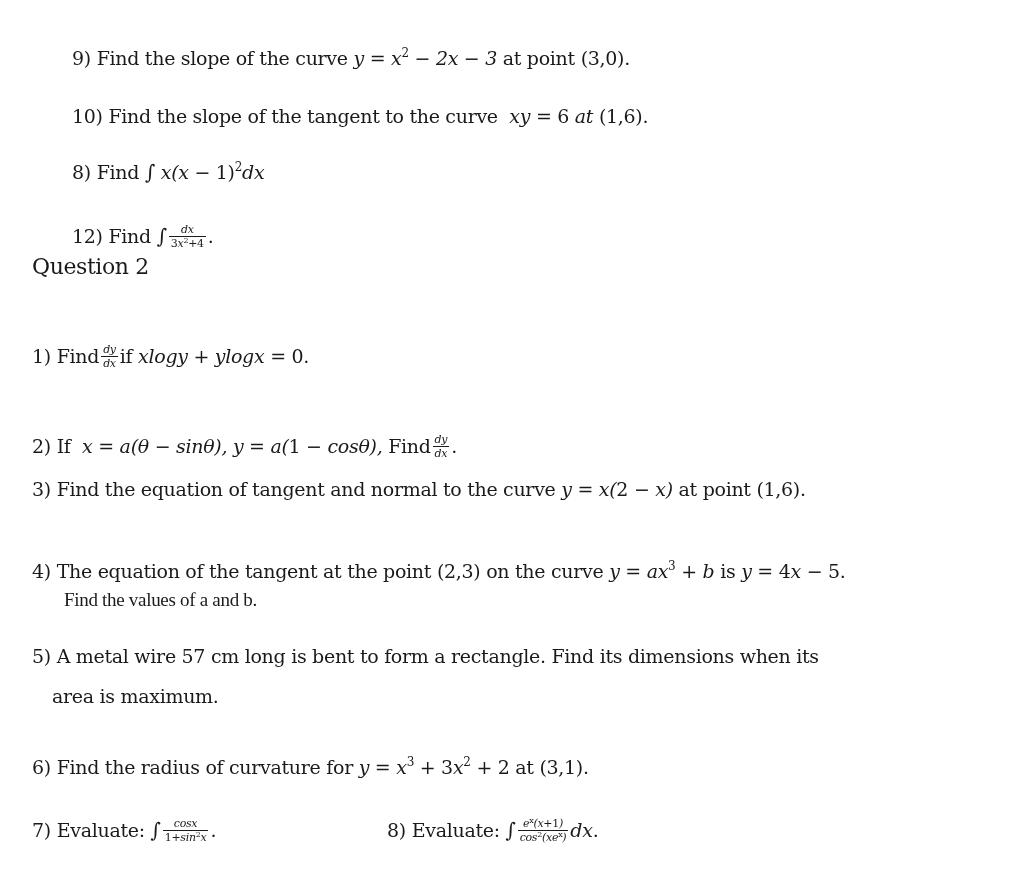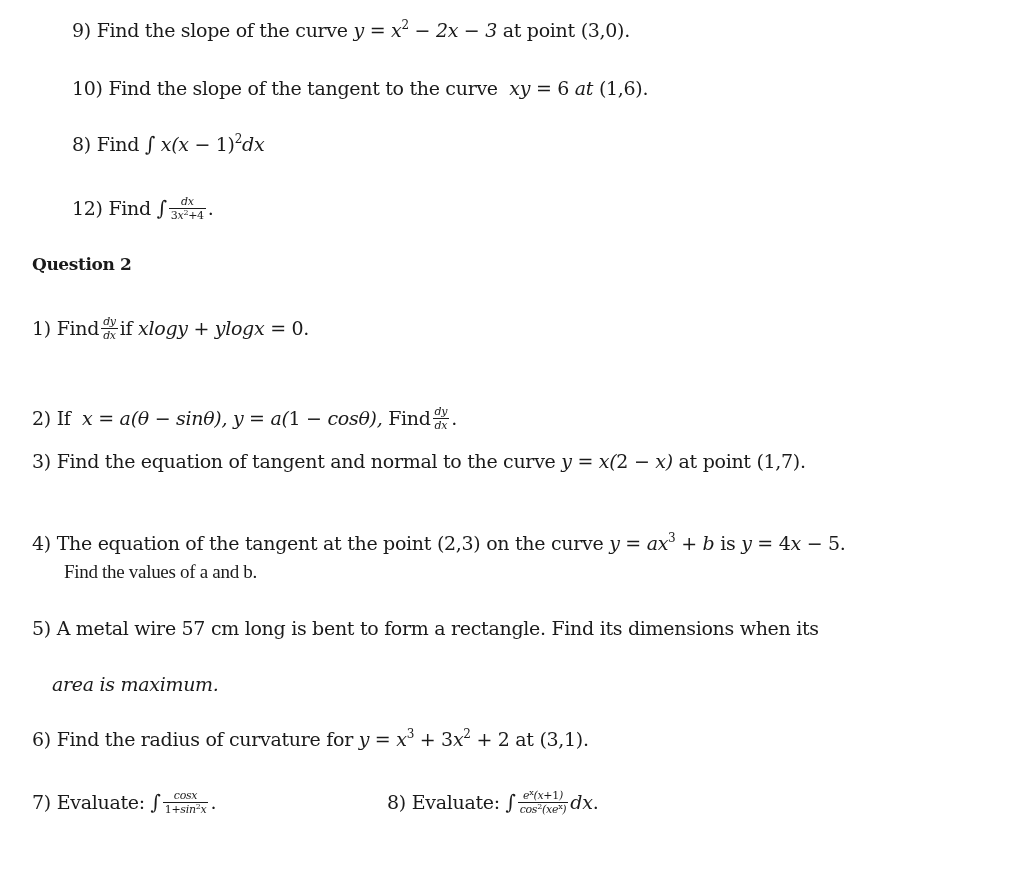--- a/index.html
+++ b/index.html
@@ -6,29 +6,30 @@
   body {
     width: 1024px; height: 875px; position: relative; overflow: hidden;
     font-family: "DejaVu Serif", "Liberation Serif", serif;
     color: #1a1a1a;
   }
   .line {
     position: absolute; white-space: nowrap;
     font-size: 19px; line-height: 24px;
     font-family: "DejaVu Serif", serif;
     letter-spacing: -0.3px;
+    margin-top: 28px;
   }
   .m { font-style: italic; font-family: "DejaVu Serif", serif; }
   .up { font-style: normal; }
   sup { font-size: 12px; vertical-align: 8px; line-height: 0; }
   .frac { display: inline-block; vertical-align: middle; text-align: center; margin: 0 2px; position: relative; top: -2px; }
   .frac .num, .frac .den { display: block; font-size: 11px; line-height: 13px; padding: 0 2px; }
   .frac .num { border-bottom: 1.3px solid #1a1a1a; }
   .int { font-size: 20px; font-style: normal; }
-  .heading { position: absolute; font-family: "DejaVu Serif", serif; font-weight: bold; font-size: 17px; letter-spacing: -0.4px; }
+  .heading { position: absolute; font-family: "DejaVu Serif", serif; font-weight: normal; font-size: 22px; letter-spacing: -0.4px; }
 </style>
 </head>
 <body>
 
 <div class="line" style="left:72px; top:18px;">
   <span>9)</span>
   <span>Find the slope of the curve</span>
   <span class="m">y = x<sup class="up">2</sup> − 2x − 3</span>
   <span>at point (3,0).</span>
 </div>
@@ -63,37 +64,37 @@
   <span>2)</span>
   <span>If</span>
   <span class="m">&nbsp;x = a(θ − sinθ), y = a(<span class="up">1</span> − cosθ),</span>
   <span>Find</span><span class="frac m"><span class="num">dy</span><span class="den">dx</span></span>.
 </div>
 
 <div class="line" style="left:32px; top:449px;">
   <span>3)</span>
   <span>Find the equation of tangent and normal to the curve</span>
   <span class="m">y = x(<span class="up">2</span> − x)</span>
-  <span>at point (1,7).</span>
+  <span>at point (1,6).</span>
 </div>
 
 <div class="line" style="left:32px; top:531px;">
   <span>4)</span>
   <span>The equation of the tangent at the point (2,3) on the curve</span>
   <span class="m">y = ax<sup class="up">3</sup> + b</span>
   <span>is</span>
   <span class="m">y = <span class="up">4</span>x − <span class="up">5.</span></span>
 </div>
 <div class="line" style="left:64px; top:560px;font-family:Liberation Serif, serif;">Find the values of a and b.</div>
 
 <div class="line" style="left:32px; top:616px;">
   <span>5)</span>
   <span>A metal wire 57 cm long is bent to form a rectangle. Find its dimensions when its</span>
 </div>
-<div class="line" style="left:52px; top:672px;font-style:italic;">area is maximum.</div>
+<div class="line" style="left:52px; top:656px;">area is maximum.</div>
 
 <div class="line" style="left:32px; top:727px;">
   <span>6)</span>
   <span>Find the radius of curvature for</span>
   <span class="m">y = x<sup class="up">3</sup> + <span class="up">3</span>x<sup class="up">2</sup> + <span class="up">2</span></span>
   <span>at (3,1).</span>
 </div>
 
 <div class="line" style="left:32px; top:790px;">
   <span>7)</span>

